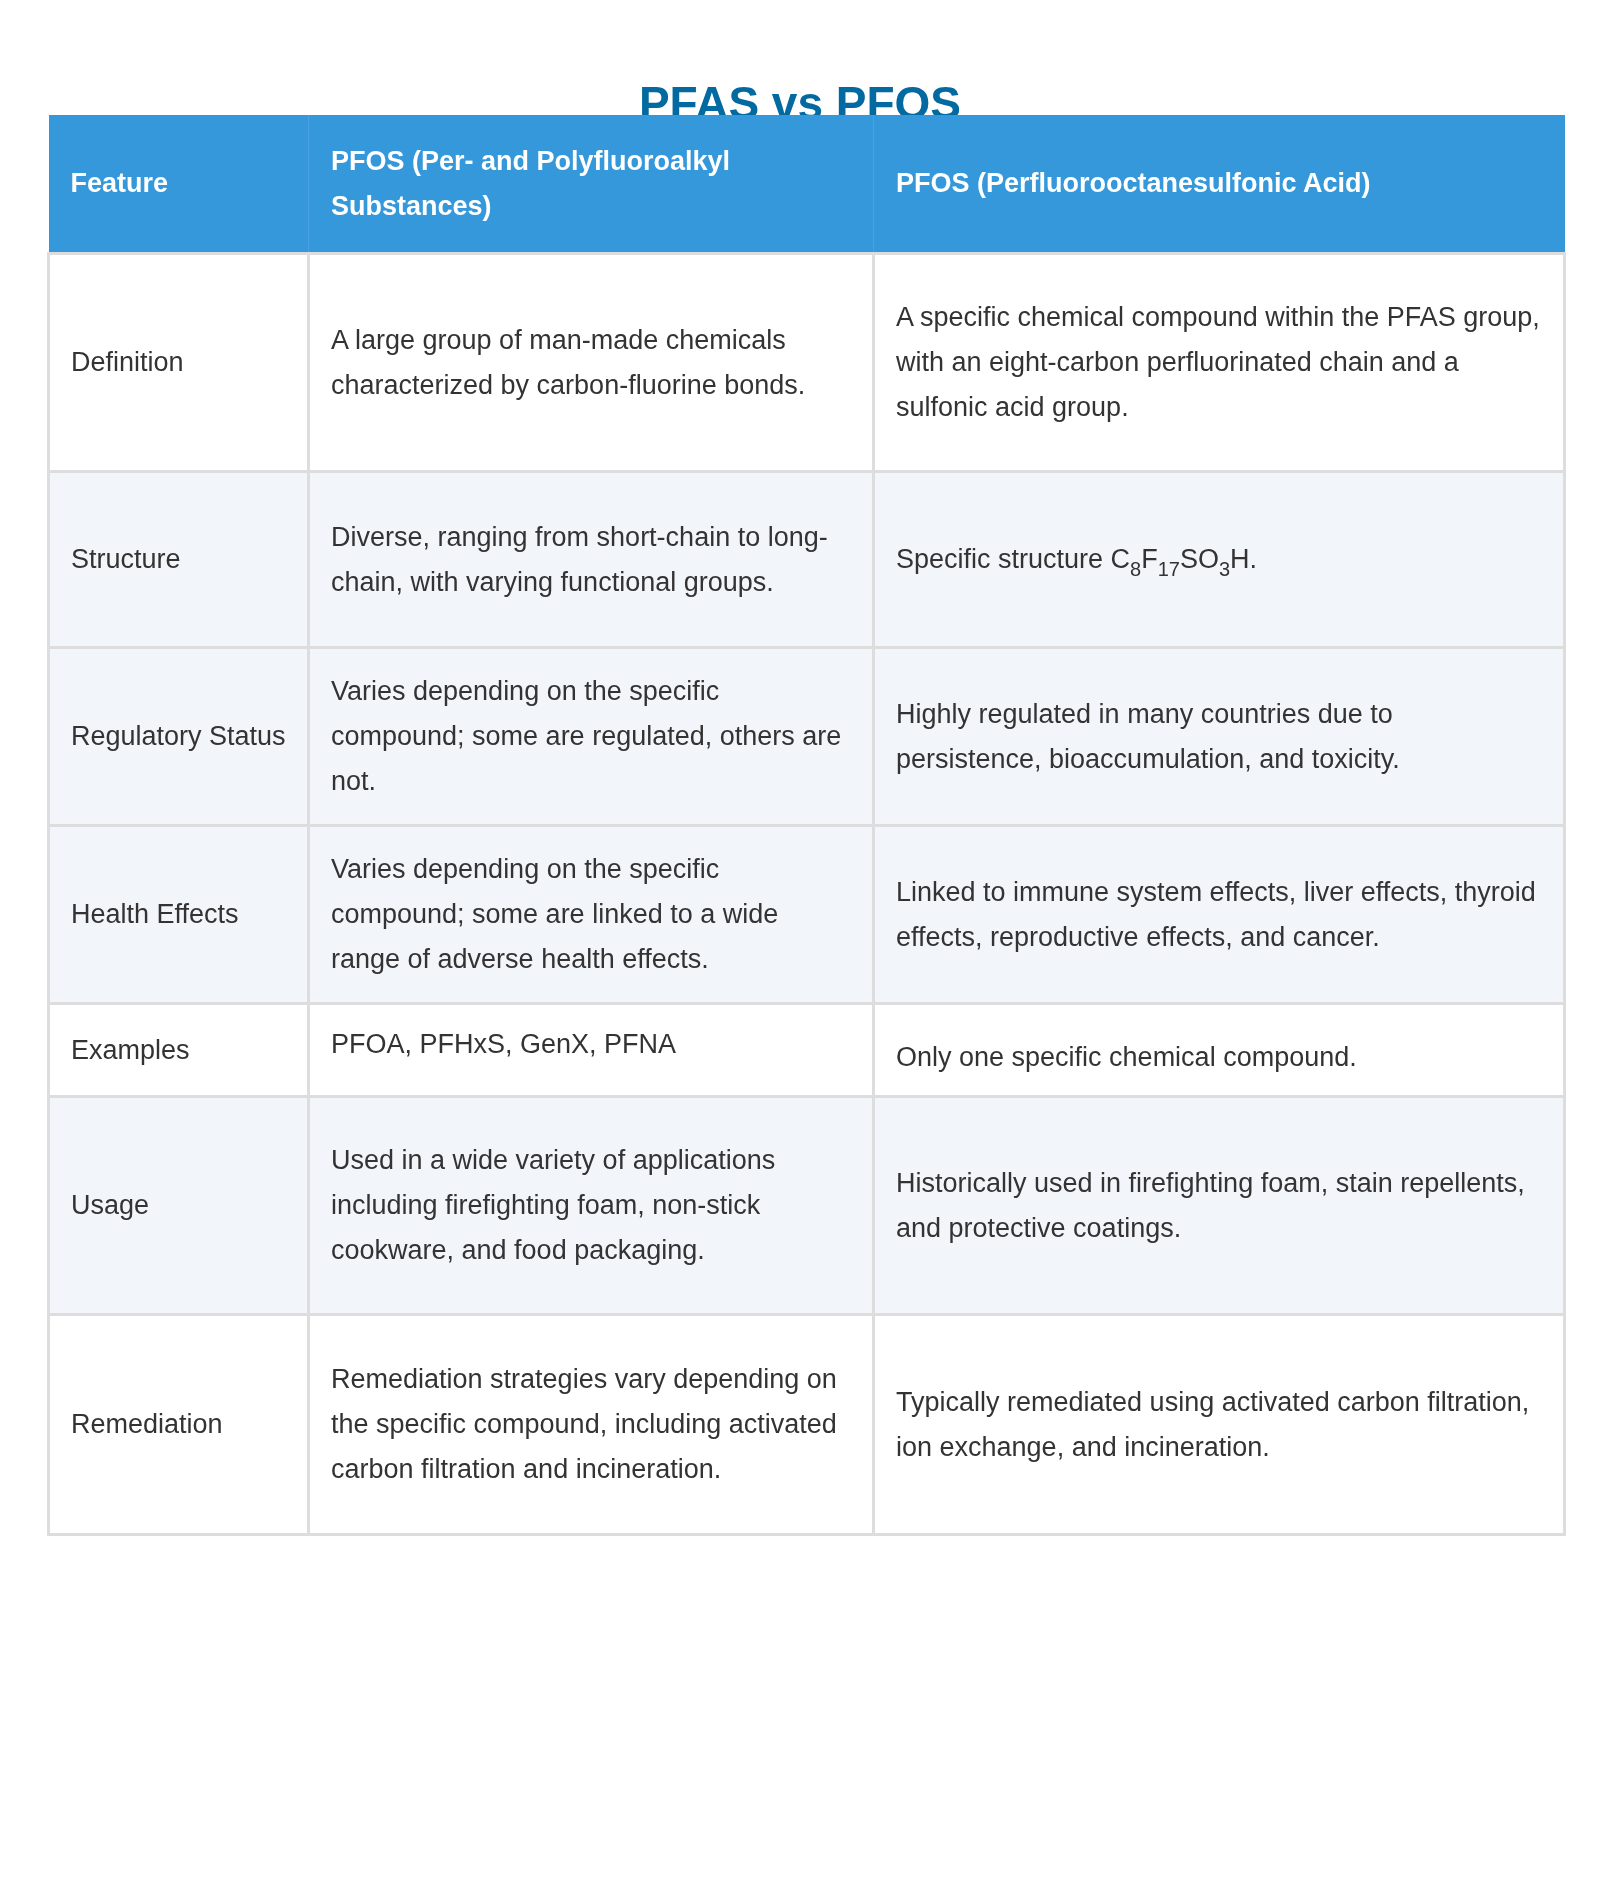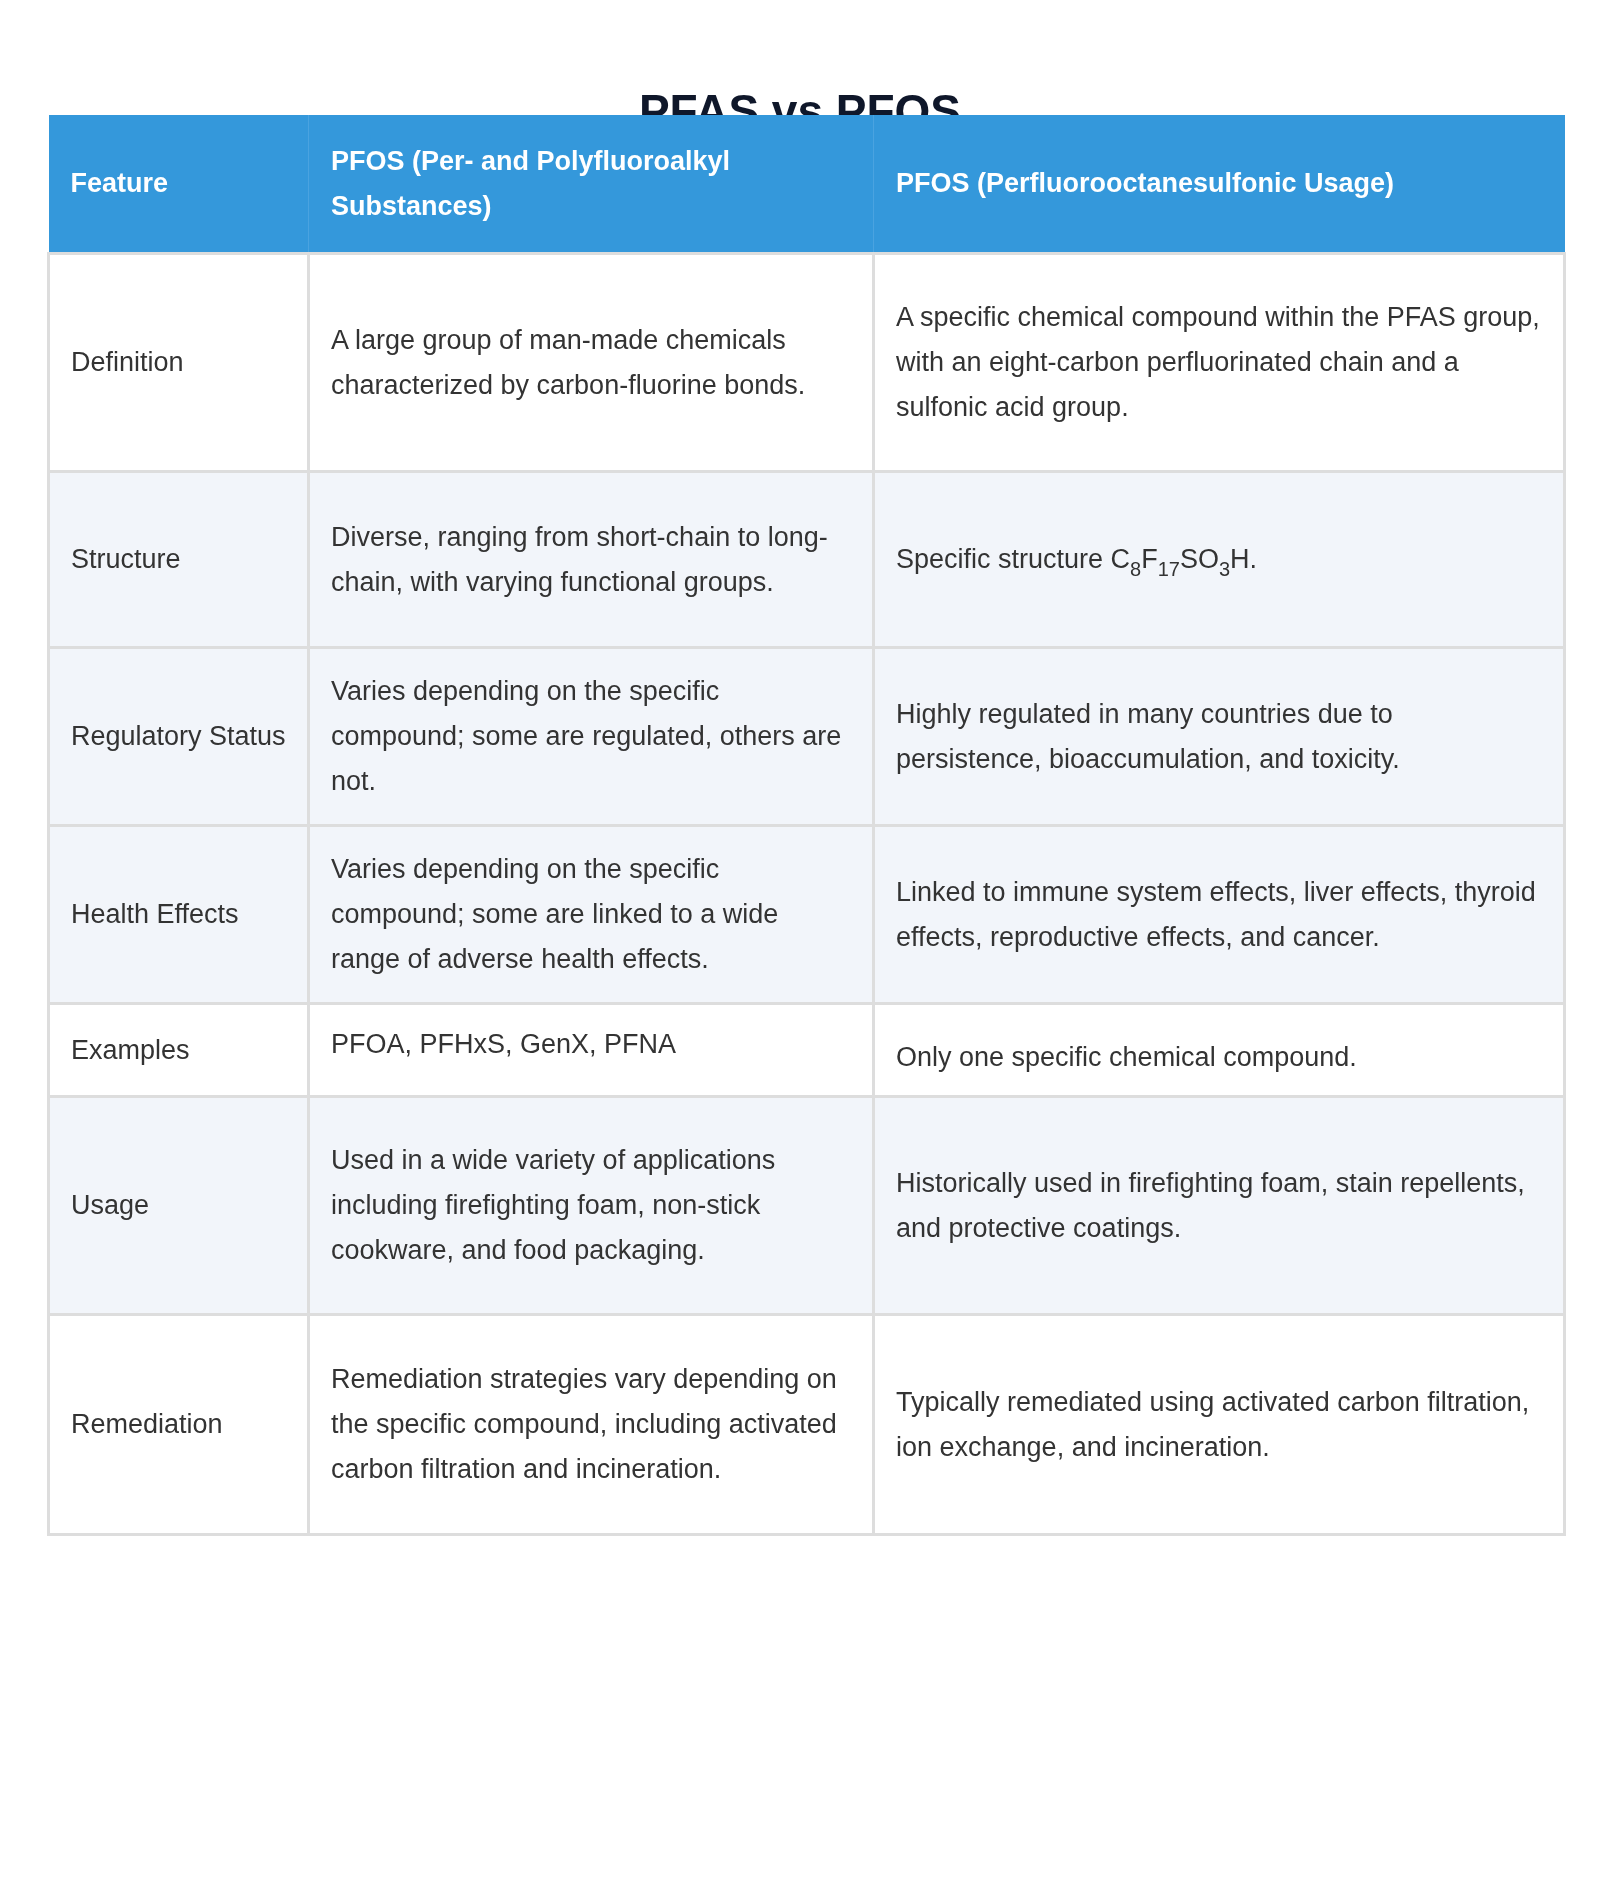--- a/index.html
+++ b/index.html
@@ -1,17 +1,17 @@
 <!DOCTYPE html>
 <html><head>
 <meta charset="utf-8">
 <style>
   html, body { margin:0; padding:0; background:#ffffff; }
   body { width:1600px; height:1884px; font-family:"Liberation Sans", sans-serif; color:#333333; }
-  .title { text-align:center; font-weight:bold; font-size:46px; color:#0f172a; padding-top:68px; height:70px; margin:16px; }
+  .title { text-align:center; font-weight:bold; font-size:46px; color:#0369a1; padding-top:68px; height:70px; margin:8px; }
   table { position:absolute; left:47px; top:115px; width:1516px; border-collapse:collapse; table-layout:fixed; }
   col.c1 { width:260px; } col.c2 { width:565px; } col.c3 { width:691px; }
   th { background:#3498db; color:#ffffff; font-weight:bold; font-size:27px; text-align:left; padding:0 22px; height:137px; line-height:45px; border-right:1px solid #4aa3e0; }
   th:last-child { border-right:none; }
   td { font-size:27px; line-height:45px; padding:20px 21px; border:3px solid #dddddd; vertical-align:middle; }
   tr.alt td { background:#f2f5fa; }
   sub { font-size:20px; vertical-align:-8px; line-height:0; }
 </style>
 </head>
 <body>
@@ -21,21 +21,21 @@
 <table>
   <colgroup>
       <col class="c1">
       <col class="c2">
       <col class="c3">
     </colgroup>
   <thead>
     <tr>
       <th>Feature</th>
       <th>PFOS (Per- and Polyfluoroalkyl Substances)</th>
-      <th>PFOS (Perfluorooctanesulfonic Usage)</th>
+      <th>PFOS (Perfluorooctanesulfonic Acid)</th>
     </tr>
   </thead>
   <tbody>
     <tr style="height:218px">
       <td>Definition</td>
       <td>A large group of man-made chemicals characterized by carbon-fluorine bonds.</td>
       <td>A specific chemical compound within the PFAS group, with an eight-carbon perfluorinated chain and a sulfonic acid group.</td>
     </tr>
     <tr class="alt" style="height:176px">
       <td>Structure</td>

